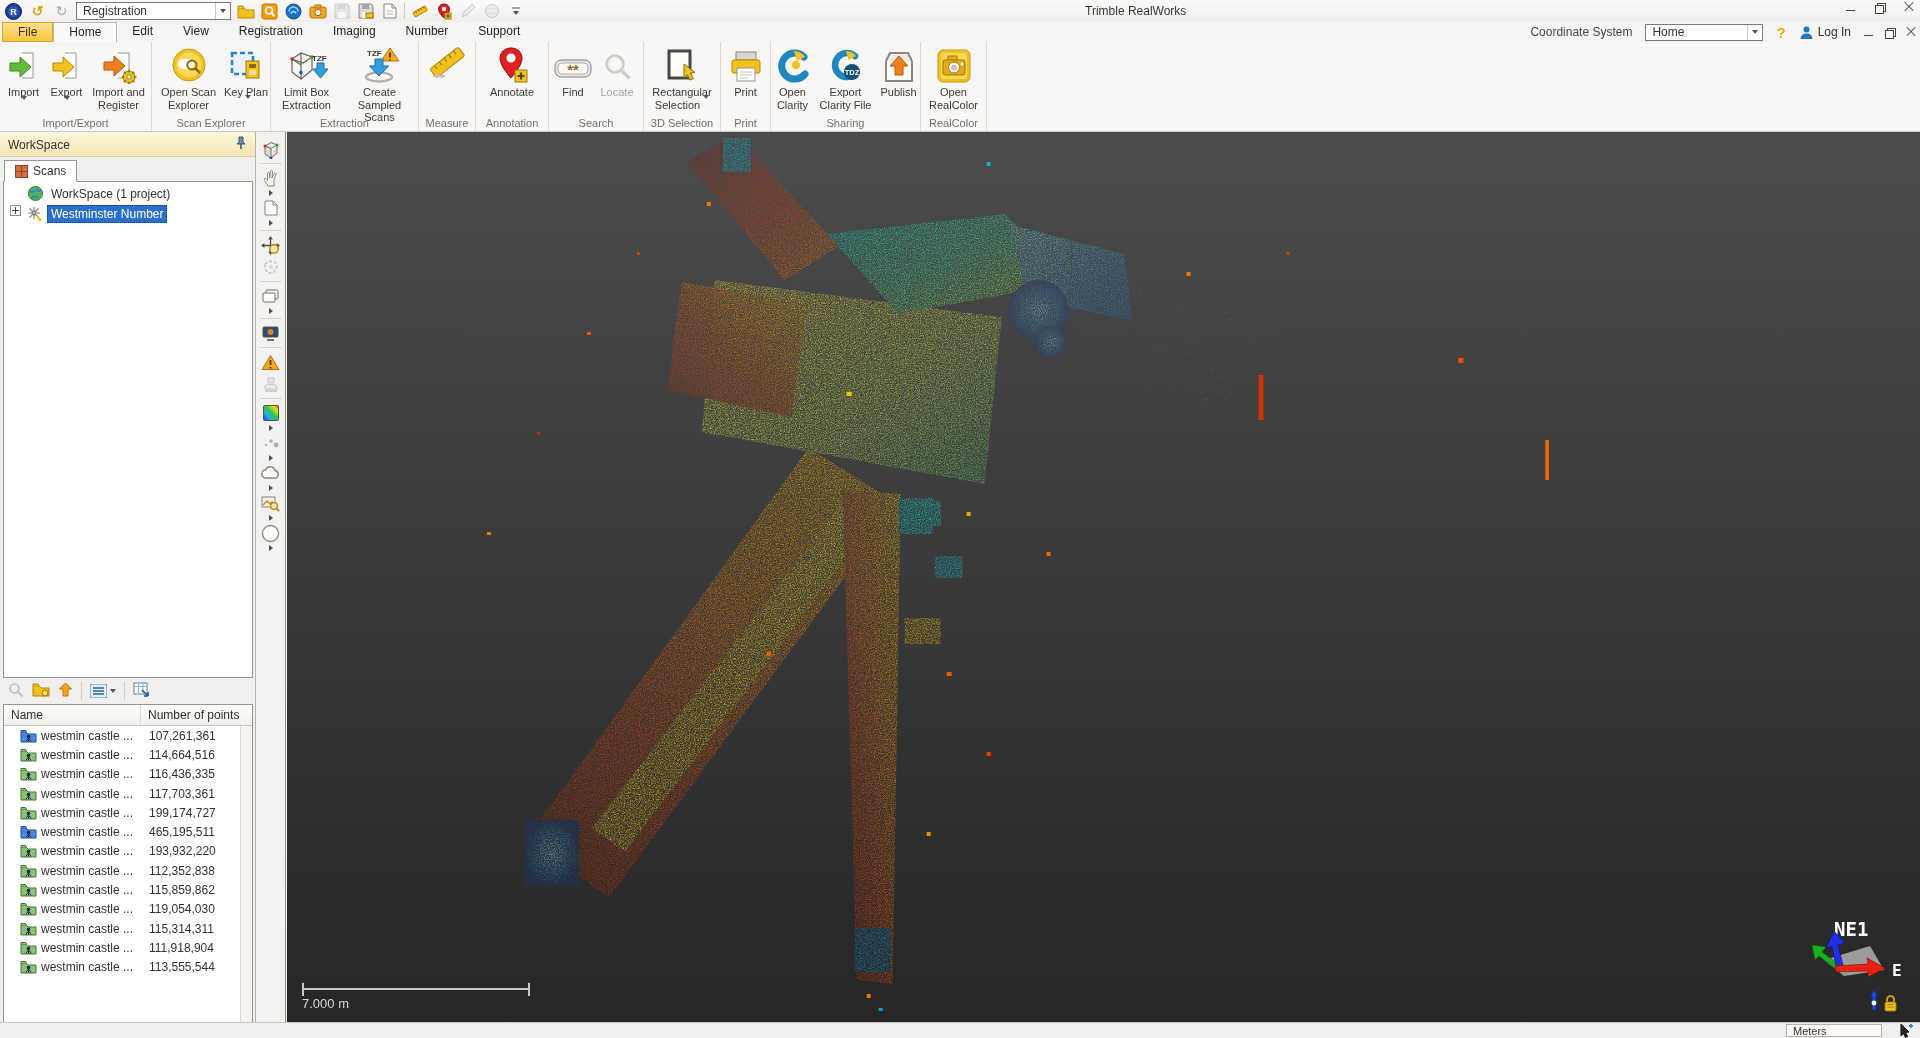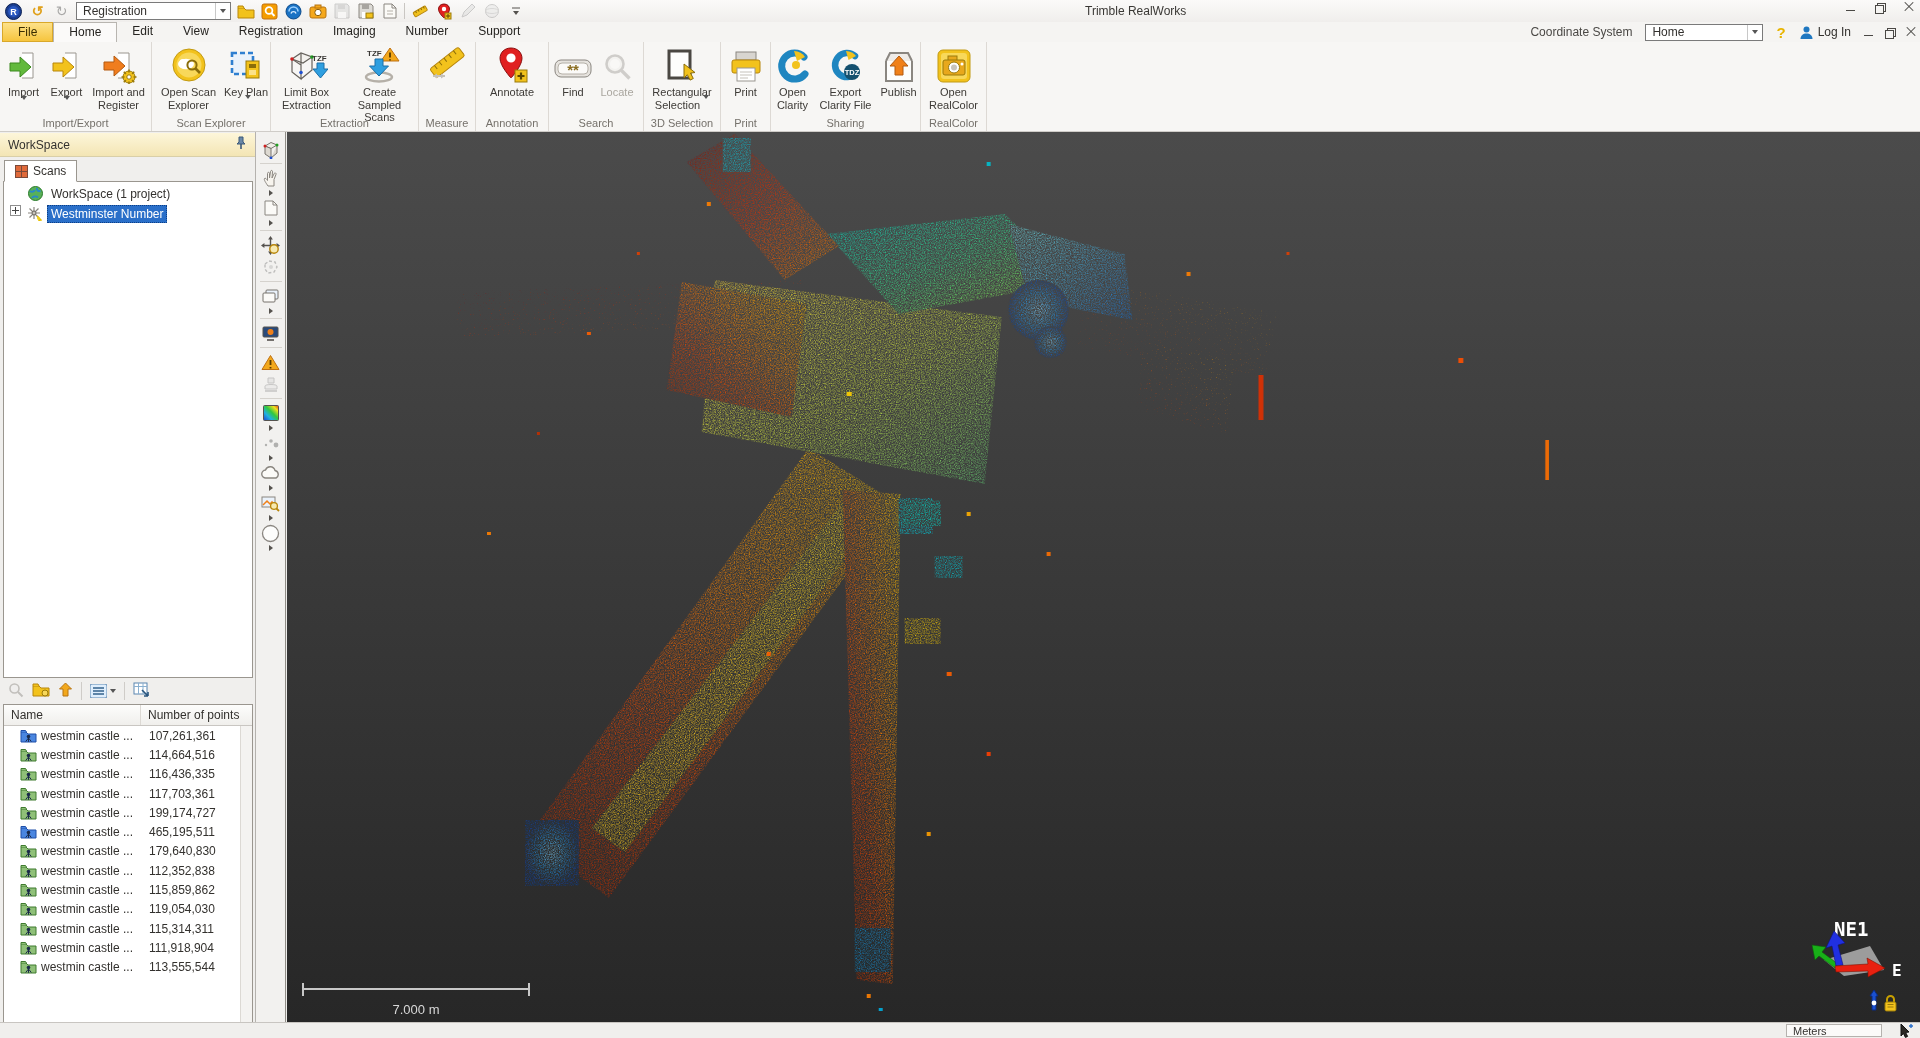--- a/index.html
+++ b/index.html
@@ -89,21 +89,21 @@
 .vtsep{width:22px;height:1px;background:#d5d2cd;margin:3px 0;flex:none}
 .vtfly{width:24px;height:8px;display:flex;align-items:center;justify-content:center;flex:none}
 .tri-rs{width:0;height:0;border-top:3px solid transparent;border-bottom:3px solid transparent;border-left:4px solid #55524e}
 
 
 .viewer{position:absolute;left:287px;top:0;width:1633px;height:890px;background:linear-gradient(180deg,#4b4b4b 0%,#3c3c3c 42%,#272727 100%);overflow:hidden}
 .pointcloud{position:absolute;inset:0}
 .scalebar{position:absolute;left:15px;top:851px;width:228px}
 .sb-line{height:13px;border-left:2px solid #c8c8c8;border-right:2px solid #c8c8c8;position:relative}
 .sb-line::after{content:"";position:absolute;left:0;right:0;top:5px;border-top:2px solid #c8c8c8}
-.sb-label{margin-top:6px;text-align:center;color:#d8d8d8;font-size:13px}
+.sb-label{margin-top:0;text-align:left;color:#d8d8d8;font-size:13px}
 .gizmo{position:absolute;right:12px;top:786px;width:100px;height:80px}
 .corner-icons{position:absolute;right:22px;top:858px;display:flex;gap:3px;align-items:flex-end}
 
 
 .statusbar{position:absolute;left:0;top:1022px;width:100%;height:16px;background:#f0efed;border-top:1px solid #c8c5c1}
 .units-box{position:absolute;left:1786px;top:1px;width:96px;height:13px;background:#fbfaf9;border:1px solid #b5b2ae;font-size:11px;padding:0 6px;color:#33312e}
 .sb-icon{position:absolute;left:1898px;top:0px}
 </style>
 </head>
 <body>
@@ -679,21 +679,21 @@
   <div class="trow icon-green">
     <span class="row-icon">
       <svg viewBox="0 0 17 14" width="17" height="14">
         <path class="fold" d="M1 3h5l2 2h8v8H1z" stroke-width="1"></path>
         <path class="fold" d="M1 3V1.5h4.5L6.5 3" stroke-width="1"></path>
         <circle class="fig" cx="8.5" cy="7.5" r="1.8"></circle>
         <path class="legs" d="M8.5 9l-2.8 3.5M8.5 9l2.8 3.5M8.5 9v3.8"></path>
       </svg>
     </span>
     <span class="cell-name">westmin castle ...</span>
-    <span class="cell-points">179,640,830</span>
+    <span class="cell-points">193,932,220</span>
   </div>
 
   <div class="trow icon-green">
     <span class="row-icon">
       <svg viewBox="0 0 17 14" width="17" height="14">
         <path class="fold" d="M1 3h5l2 2h8v8H1z" stroke-width="1"></path>
         <path class="fold" d="M1 3V1.5h4.5L6.5 3" stroke-width="1"></path>
         <circle class="fig" cx="8.5" cy="7.5" r="1.8"></circle>
         <path class="legs" d="M8.5 9l-2.8 3.5M8.5 9l2.8 3.5M8.5 9v3.8"></path>
       </svg>

